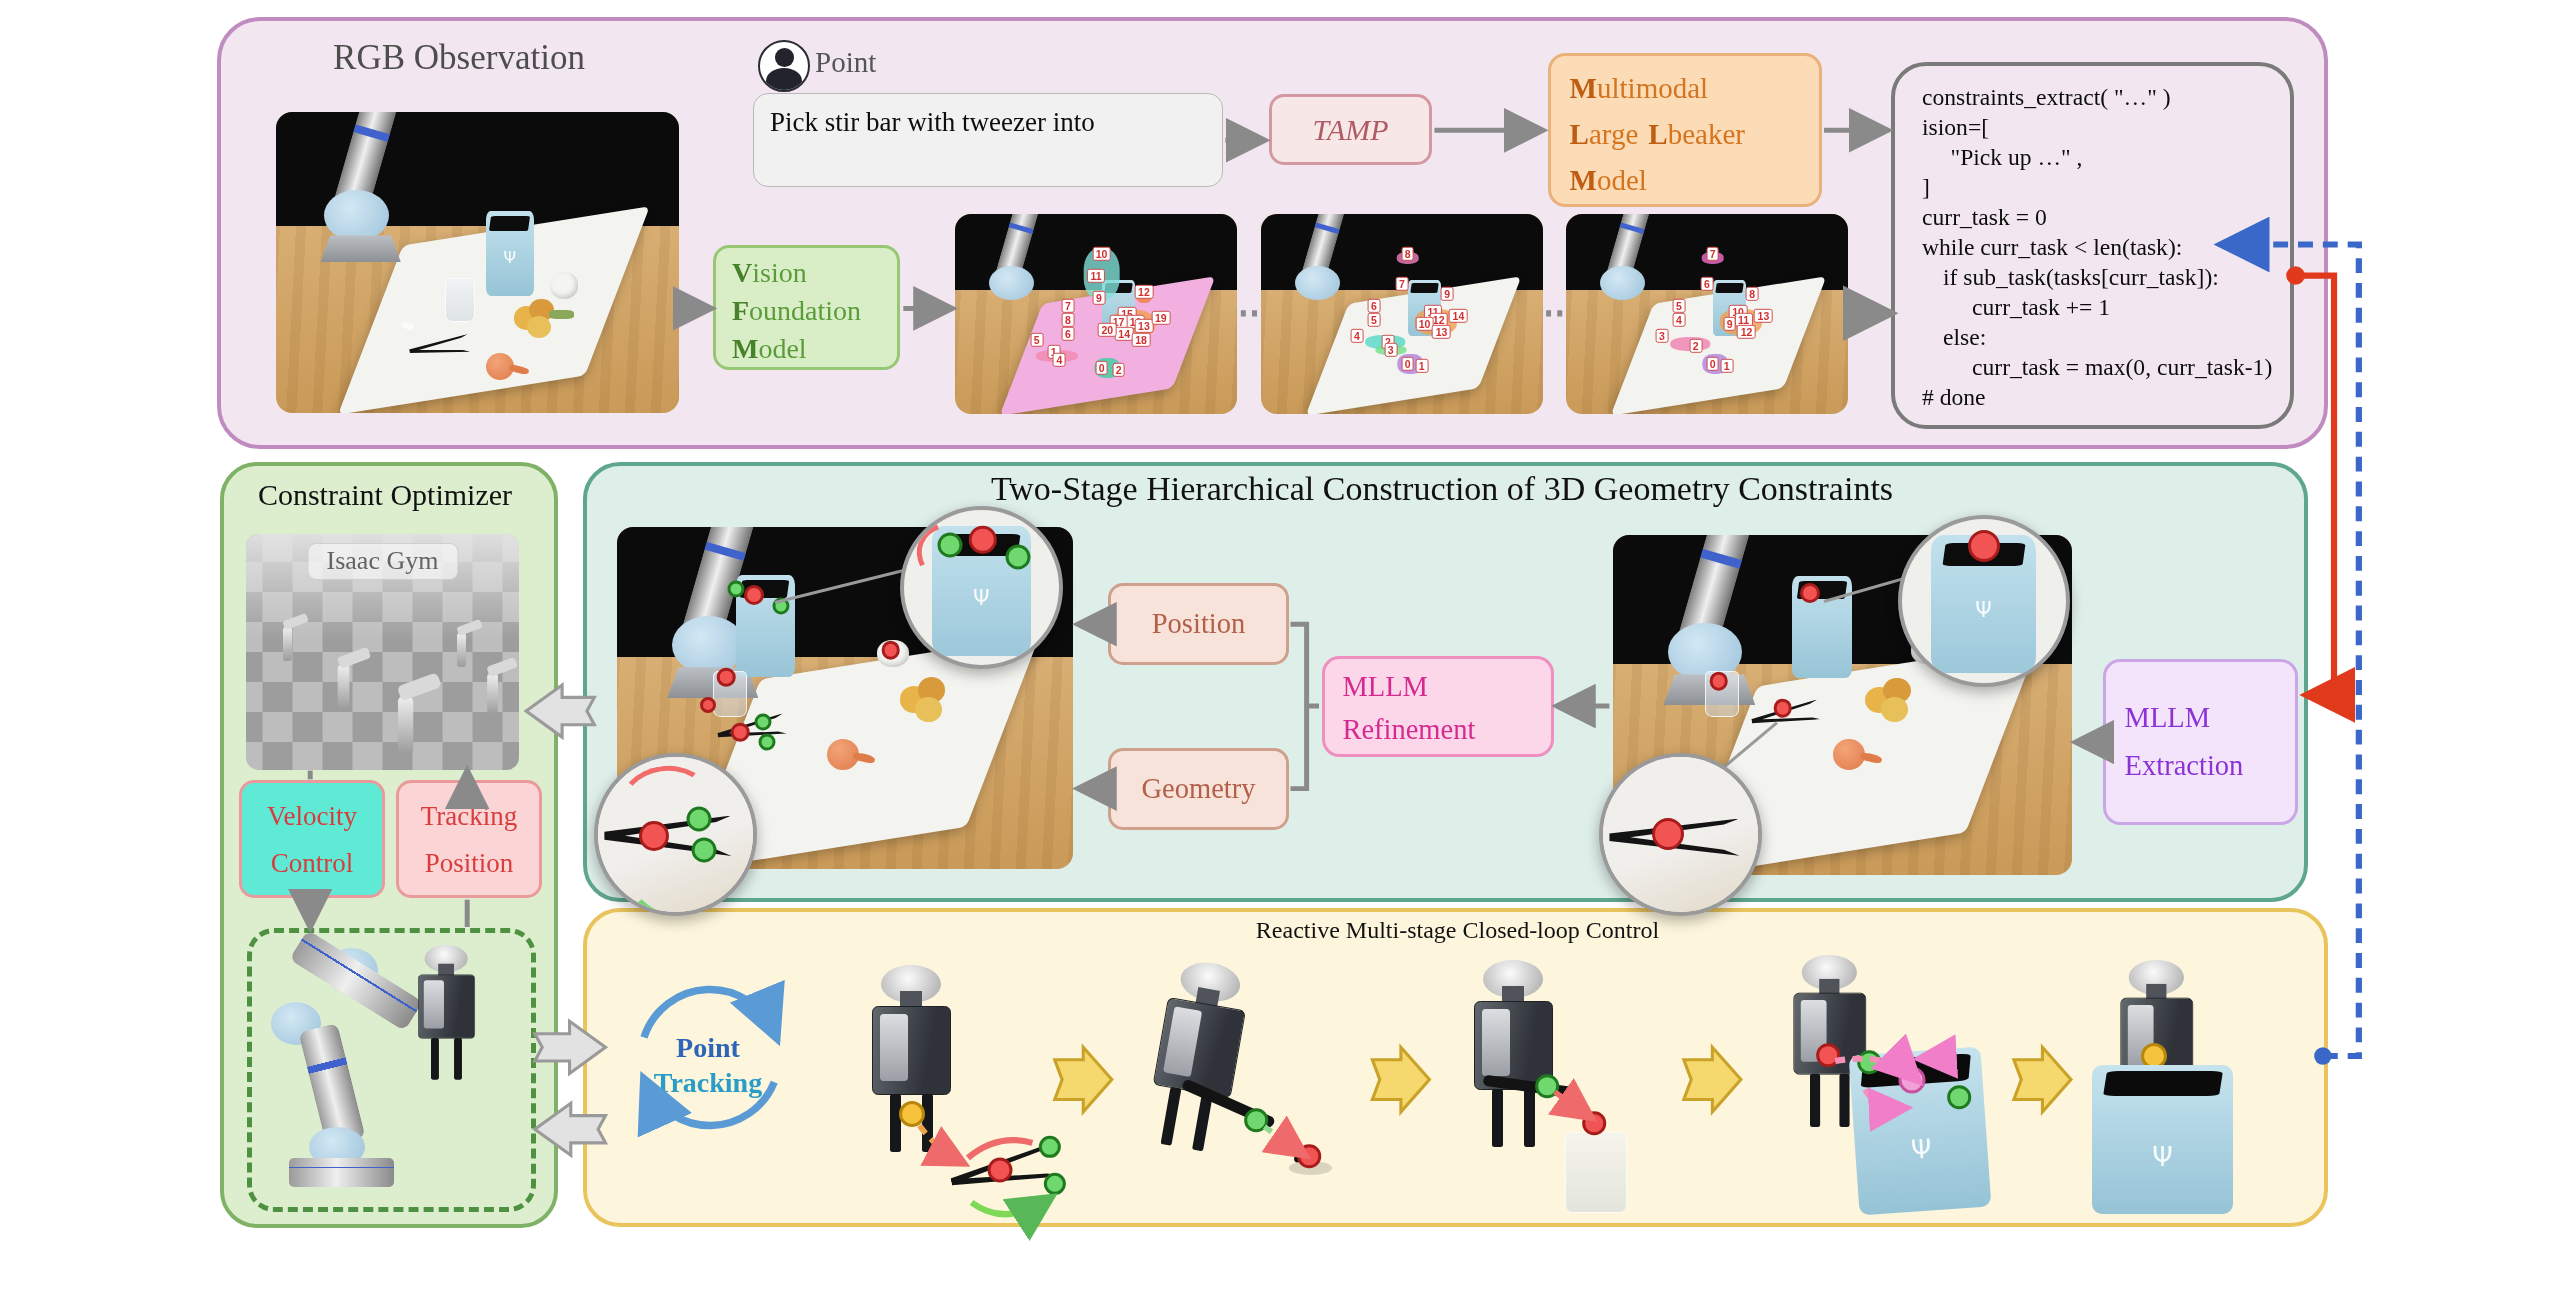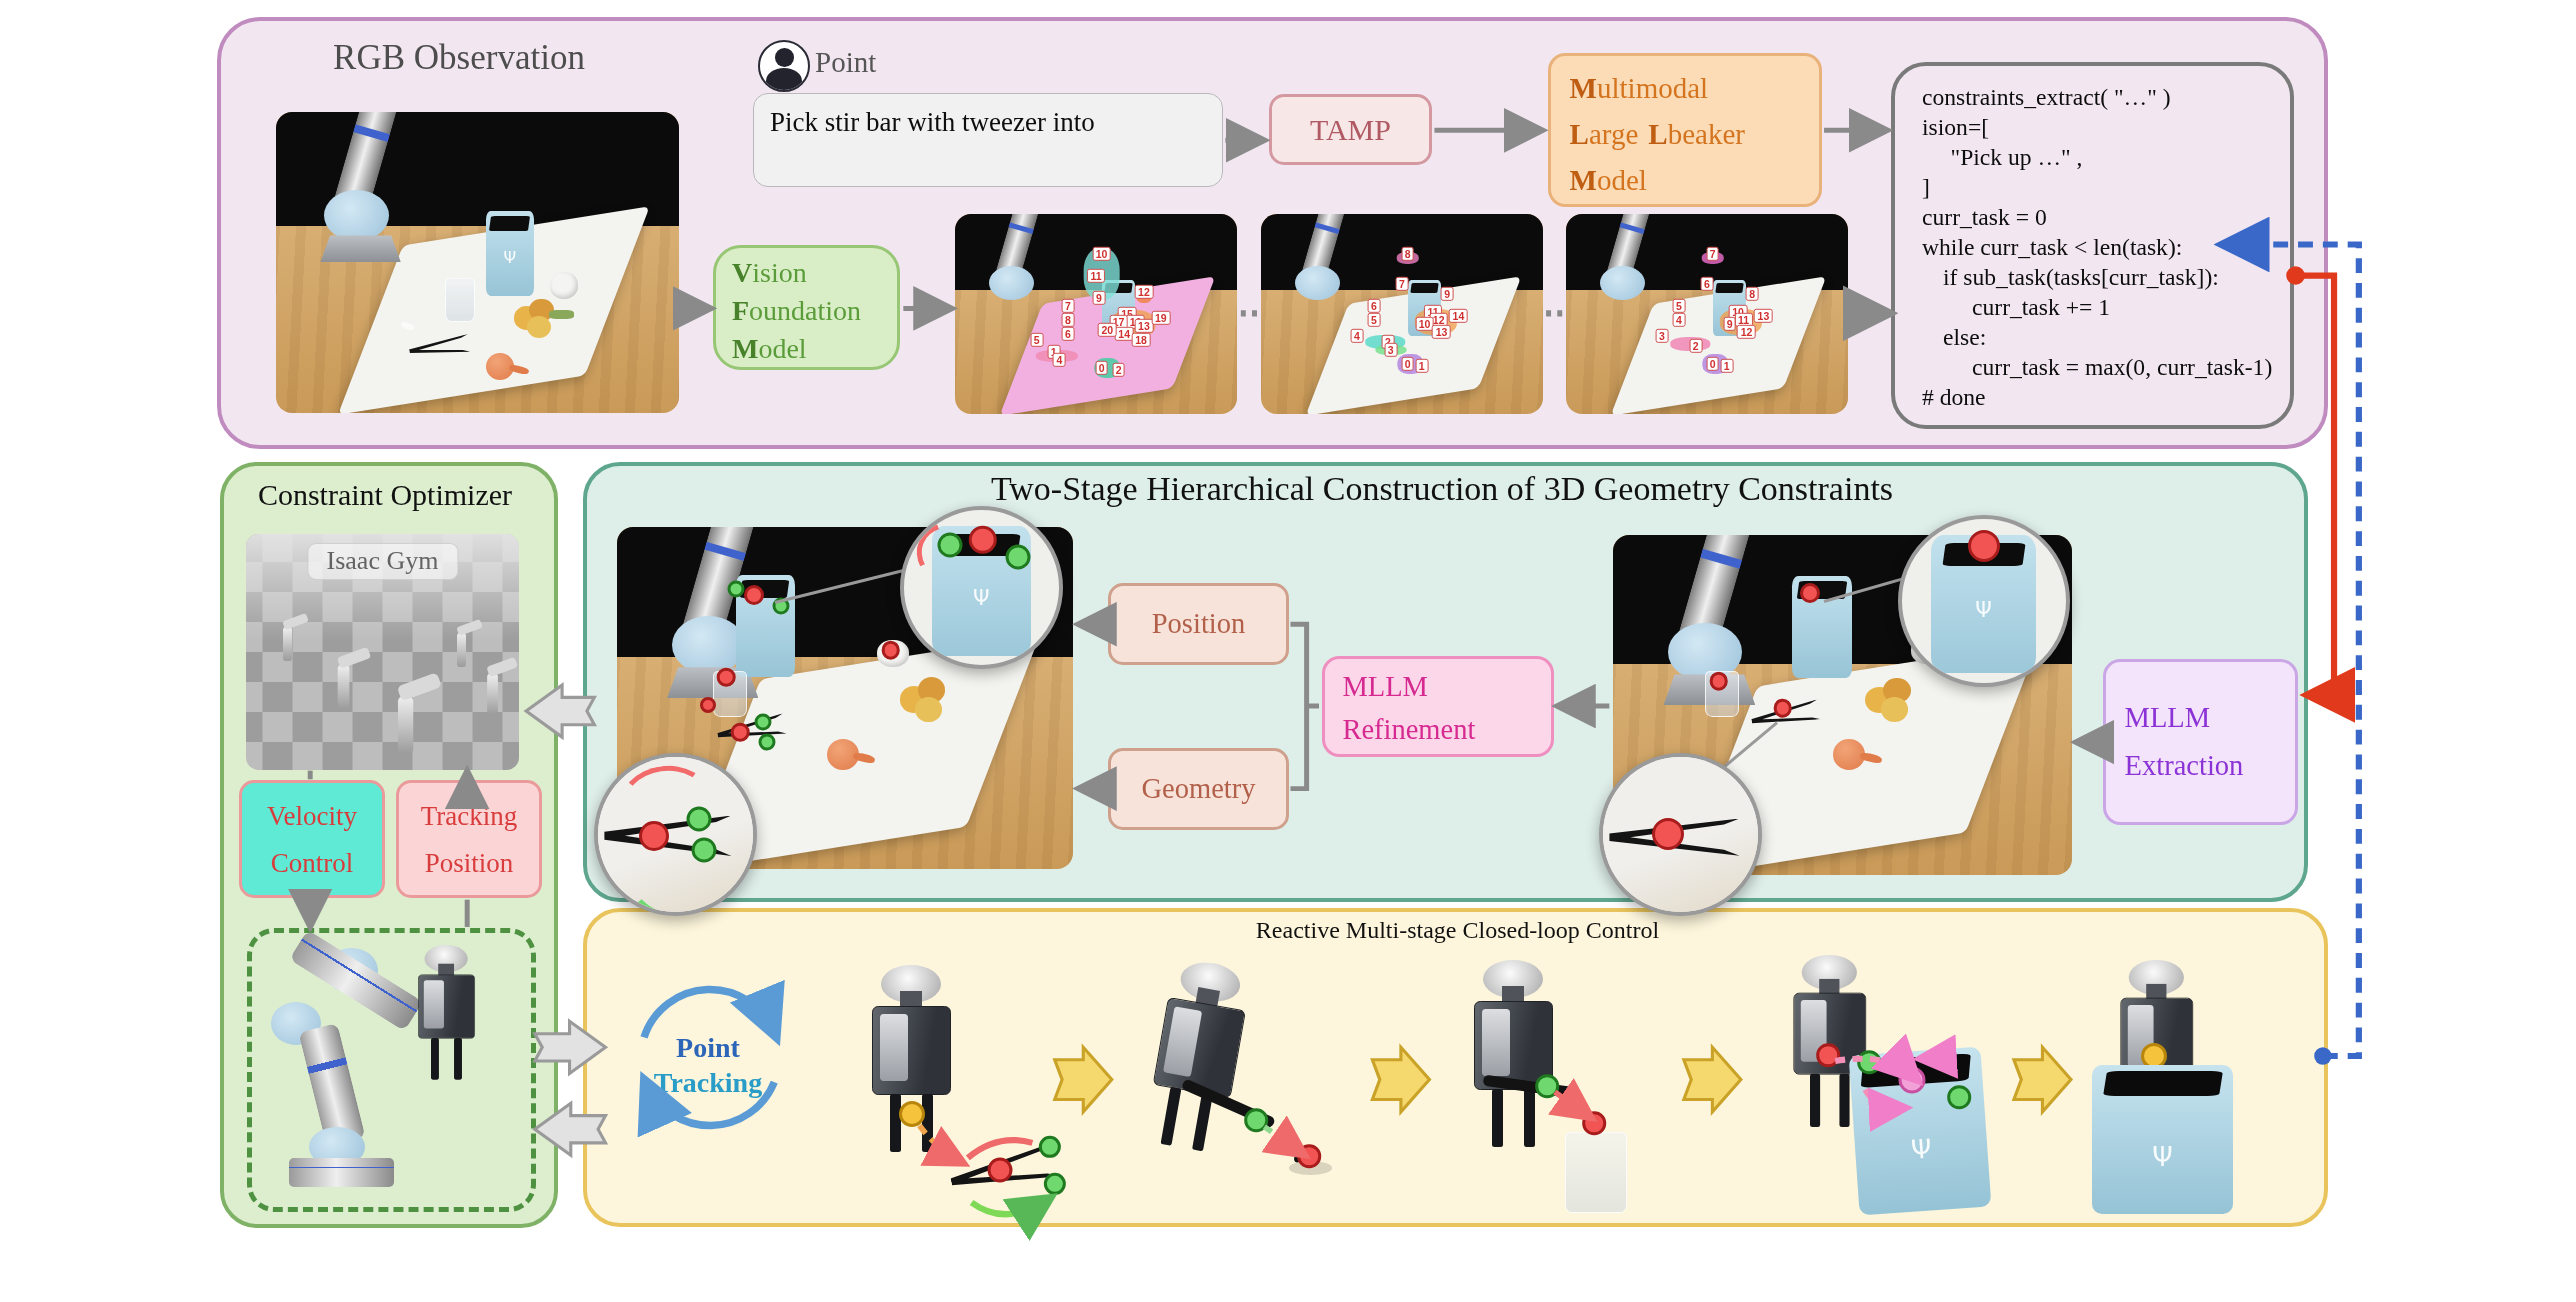--- a/index.html
+++ b/index.html
@@ -151,31 +151,31 @@
   </div>
 
   <div id="avatar"></div>
   <div class="abs" style="left:815px;top:46px;font-size:29px;color:#555;">Point</div>
   <div class="abs" style="left:753px;top:93px;width:470px;height:94px;background:#f1f1f1;border:1.9px solid #b9b9b9;
        border-radius:15px;box-sizing:border-box;padding:8.7px 16px;font-size:27px;line-height:38px;color:#0d0d0d;">
     <div>Pick stir bar with tweezer into</div>
   </div>
 
   <div class="fbox" style="left:1269px;top:94px;width:163px;height:71px;background:#f7e7e7;border:3.1px solid #d498a0;
-       text-align:center;line-height:65px;font-size:30px;color:#b05a64;">TAMP</div>
+       text-align:center;line-height:65px;font-size:30px;color:#b05a64;font-style:italic;">TAMP</div>
 
   <div class="fbox" style="left:1548px;top:53px;width:274px;height:154px;background:#fbdcb6;border:3.7px solid #e9b27b;
        border-radius:17.4px;padding:8.7px 0 0 18.6px;font-size:29px;line-height:46px;color:#d4741f;">
     <span class="ln"><b style="color:#bf5d12">M</b><span>ultimodal</span></span>
     <span class="ln"><b style="color:#bf5d12">L</b><span style="margin-right:10px">arge</span><b style="color:#bf5d12">L</b><span>beaker</span></span>
     <span class="ln"><b style="color:#bf5d12">M</b><span>odel</span></span>
   </div>
 
   <div class="fbox" style="left:713px;top:245px;width:187px;height:125px;background:#d9edc6;border:3.7px solid #97c774;
-       border-radius:28px;padding:6.2px 0 0 16px;font-size:28px;line-height:38px;color:#5a9c3a;">
+       border-radius:16px;padding:6.2px 0 0 16px;font-size:28px;line-height:38px;color:#5a9c3a;">
     <span class="ln"><b style="color:#47822a">V</b><span>ision</span></span>
     <span class="ln"><b style="color:#47822a">F</b><span>oundation</span></span>
     <span class="ln"><b style="color:#47822a">M</b><span>odel</span></span>
   </div>
 
   <div class="scene" style="left:955px;top:214px;width:282px;height:200px;">
     <div class="sc-bg"></div>
     <div class="mat" style="background:#f2b0e0;"></div>
     <div class="arm-col"></div>
     <div class="arm-joint"></div>

